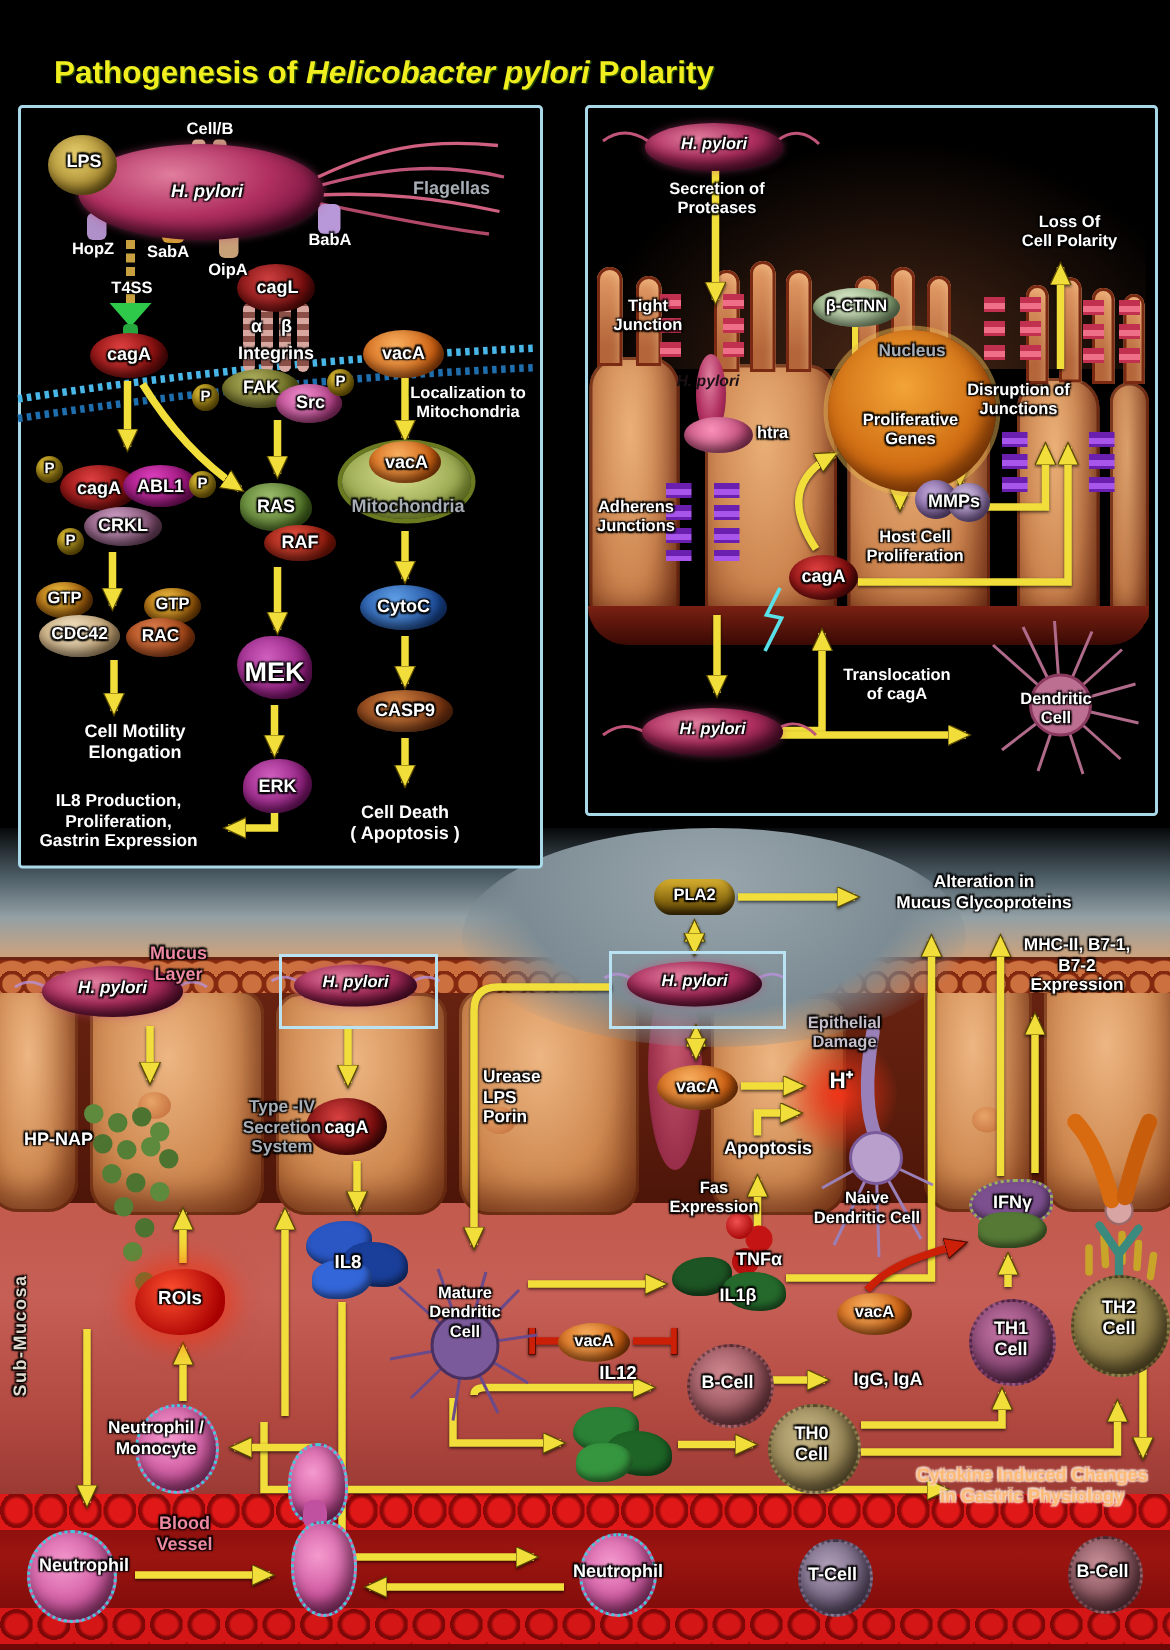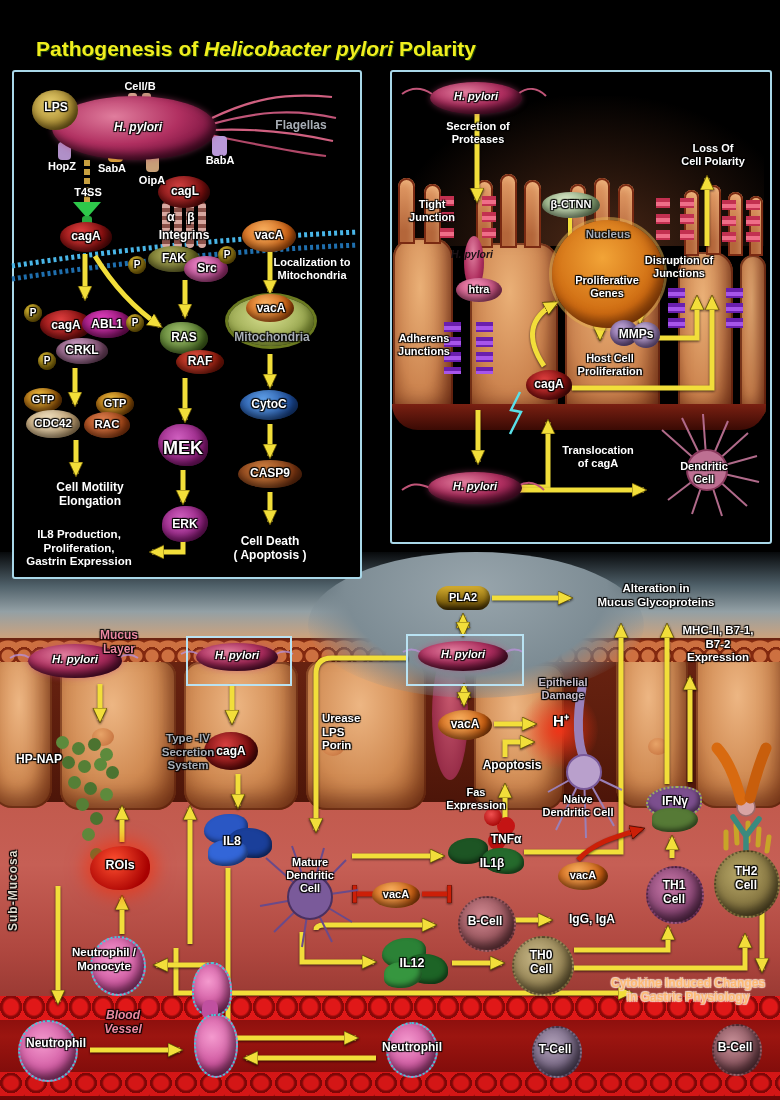--- a/index.html
+++ b/index.html
@@ -403,21 +403,21 @@
   <div class="lbl" style="left:666px;top:142px;width:94px;">Loss Of
 Cell Polarity</div>
   <div class="lbl" style="left:566px;top:274px;width:82px;">Proliferative
 Genes</div>
   <div class="lbl" style="left:630px;top:254px;width:98px;">Disruption of
 Junctions</div>
   <div style="position:absolute;left:464px;top:236px;width:20px;height:54px;z-index:22;border-radius:50%;
        background:radial-gradient(ellipse at 45% 30%,#e080a0,#b03060 55%,#701038);"></div>
   <div class="lbl it darktx" style="left:440px;top:248px;width:64px;font-size:10.5px;">H. pylori</div>
   <div class="blob" style="left:456px;top:278px;width:46px;height:24px;background:radial-gradient(circle at 40% 35%,#f890b8,#c04878 75%);"></div>
-  <div class="lbl" style="left:456px;top:283px;width:46px;">htra</div>
+  <div class="lbl" style="left:456px;top:283px;width:46px;padding-left:36px;">htra</div>
   <div class="lbl" style="left:388px;top:332px;width:72px;">Adherens
 Junctions</div>
   <div class="blob" style="left:610px;top:320px;width:28px;height:26px;background:radial-gradient(circle at 40% 35%,#c0a8d8,#7a5a9a 75%);"></div>
   <div class="blob" style="left:632px;top:322px;width:28px;height:26px;background:radial-gradient(circle at 40% 35%,#d0c0e0,#8a6aaa 75%);"></div>
   <div class="lbl" style="left:608px;top:327px;width:56px;font-size:12px;">MMPs</div>
   <div class="lbl" style="left:562px;top:352px;width:96px;">Host Cell
 Proliferation</div>
   <div class="blob" style="left:526px;top:370px;width:46px;height:30px;background:radial-gradient(circle at 40% 35%,#e04040,#8a1010 60%,#3a0404);"></div>
   <div class="lbl" style="left:530px;top:377px;width:38px;font-size:12px;">cagA</div>
   <div class="lbl" style="left:554px;top:444px;width:88px;">Translocation
@@ -509,27 +509,27 @@
   <div class="lbl" style="left:382px;top:888px;width:28px;">vacA</div>
   <div class="cellc" style="left:458px;top:896px;width:54px;height:52px;background:radial-gradient(circle at 40% 35%,#d08890,#8a4850 70%,#5a2830);"></div>
   <div class="lbl" style="left:456px;top:914px;width:58px;font-size:12px;">B-Cell</div>
   <div class="lbl" style="left:558px;top:912px;width:68px;font-size:12px;">IgG, IgA</div>
   <div class="cellc neut" style="left:90px;top:936px;width:52px;height:56px;"></div>
   <div class="lbl" style="left:60px;top:946px;width:88px;font-size:11.5px;">Neutrophil /
 Monocyte</div>
   <div class="rib" style="left:382px;top:938px;width:44px;height:30px;background:#2b8236;border-radius:60% 40% 55% 45%;"></div>
   <div class="rib" style="left:404px;top:954px;width:44px;height:30px;background:#1d6426;border-radius:45% 55% 40% 60%;"></div>
   <div class="rib" style="left:384px;top:962px;width:38px;height:26px;background:#36963f;border-radius:50% 50% 60% 40%;"></div>
-  <div class="lbl" style="left:390px;top:956px;width:44px;font-size:12.5px;">IL12</div>
+  <div class="lbl" style="left:390px;top:908px;width:44px;font-size:12.5px;">IL12</div>
   <div class="cellc" style="left:512px;top:936px;width:58px;height:56px;background:radial-gradient(circle at 40% 35%,#c8b888,#8a7848 70%,#54431e);"></div>
   <div class="lbl" style="left:516px;top:948px;width:50px;font-size:12px;">TH0
 Cell</div>
   <div class="lbl maroontx" style="left:598px;top:976px;width:180px;font-size:12px;">Cytokine Induced Changes
 in Gastric Physiology</div>
-  <div class="lbl pinktx" style="left:94px;top:1008px;width:58px;font-size:12px;font-style:italic;">Blood
+  <div class="lbl pinktx" style="left:94px;top:1008px;width:58px;font-size:12px;">Blood
 Vessel</div>
 
   <div class="cellc neut" style="left:18px;top:1020px;width:56px;height:58px;"></div>
   <div class="lbl" style="left:16px;top:1036px;width:80px;font-size:12px;">Neutrophil</div>
   <div class="cellc neut" style="left:192px;top:962px;width:36px;height:50px;border-radius:50% 50% 40% 40%;"></div>
   <div style="position:absolute;left:202px;top:1000px;width:16px;height:20px;background:#c050a0;z-index:22;border-radius:40%;"></div>
   <div class="cellc neut" style="left:194px;top:1014px;width:40px;height:60px;border-radius:45% 45% 50% 50%;"></div>
   <div class="cellc neut" style="left:386px;top:1022px;width:48px;height:52px;"></div>
   <div class="lbl" style="left:368px;top:1040px;width:88px;font-size:12px;">Neutrophil</div>
   <div class="cellc" style="left:532px;top:1026px;width:46px;height:48px;background:radial-gradient(circle at 40% 35%,#b0a0b8,#6a5a78 70%,#3e3248);"></div>

